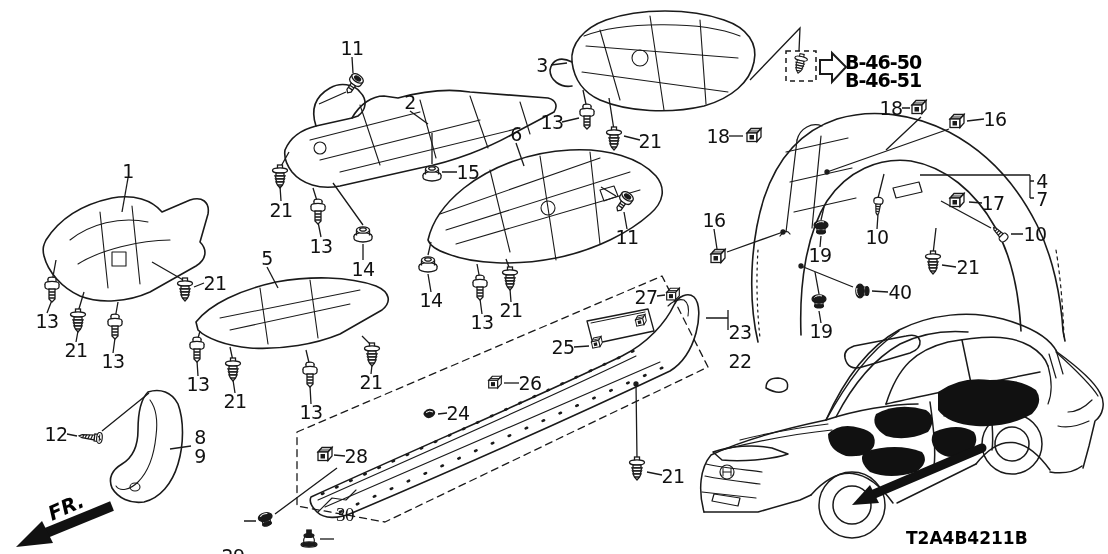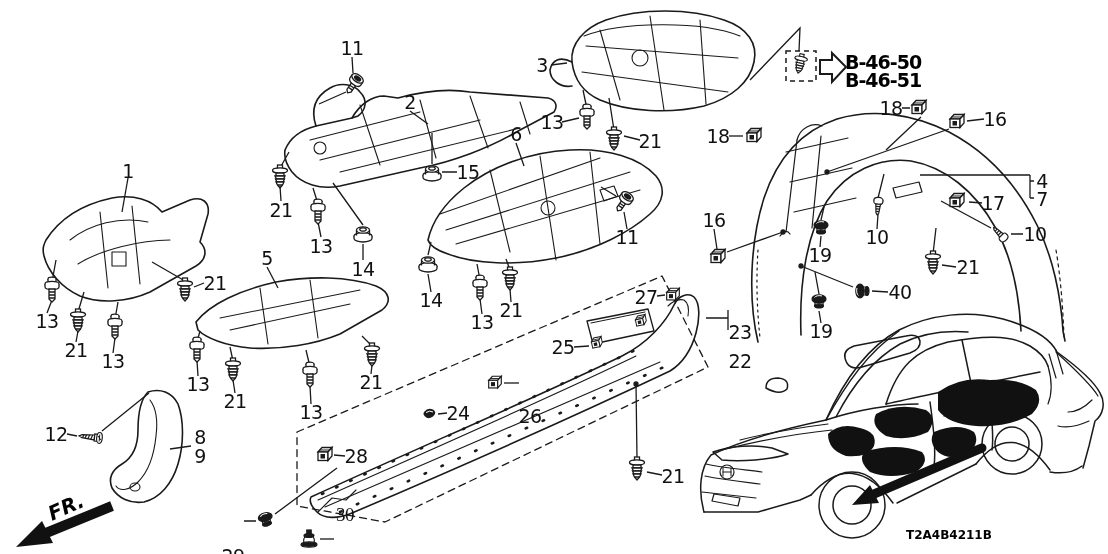--- a/index.html
+++ b/index.html
@@ -3,21 +3,21 @@
 <meta charset="utf-8">
 <style>
   html,body{margin:0;padding:0;background:#fff;}
   #stage{position:relative;width:1108px;height:554px;background:#fff;overflow:hidden;
          font-family:"DejaVu Sans",sans-serif;color:#111;}
   #art{position:absolute;left:0;top:0;}
   .co{position:absolute;transform:translate(-50%,-50%);font-size:19px;line-height:1;
       letter-spacing:-0.5px;color:#111;white-space:nowrap;cursor:pointer;}
   .ref{position:absolute;transform:translate(0,-50%);font-size:19px;font-weight:bold;
        letter-spacing:-1px;color:#000;white-space:nowrap;cursor:pointer;}
-  .code{position:absolute;font-size:12px;font-weight:bold;letter-spacing:0;color:#000;}
+  .code{position:absolute;font-size:17px;font-weight:bold;letter-spacing:0;color:#000;}
   .fr{position:absolute;font-size:20px;font-weight:bold;font-style:italic;color:#000;
       transform:translate(-50%,-50%) rotate(-24deg);}
 </style>
 </head>
 <body>
 
 <div id="stage">
 
 <svg id="art" width="1108" height="554" viewBox="0 0 1108 554">
   <defs>
@@ -355,21 +355,21 @@
       <div class="co" style="left: 311px; top: 412px;">13</div>
       <div class="co" style="left: 371px; top: 382px;">21</div>
       <div class="co" style="left: 431px; top: 300px;">14</div>
       <div class="co" style="left: 482px; top: 322px;">13</div>
       <div class="co" style="left: 511px; top: 310px;">21</div>
       <div class="co" style="left: 56px; top: 434px;">12</div>
       <div class="co" style="left: 200px; top: 437px;">8</div>
       <div class="co" style="left: 200px; top: 456px;">9</div>
       <div class="co" style="left: 646px; top: 297px;">27</div>
       <div class="co" style="left: 563px; top: 347px;">25</div>
-      <div class="co" style="left: 530px; top: 383px; margin-top: 33px;">26</div>
+      <div class="co" style="left: 530px; top: 383px;">26</div>
       <div class="co" style="left: 458px; top: 413px;">24</div>
       <div class="co" style="left: 356px; top: 456px;">28</div>
       <div class="co" style="left: 233px; top: 521px; margin-top: 35px;">29</div>
       <div class="co" style="left: 345px; top: 514px; font-family: Liberation Serif, serif;">30</div>
       <div class="co" style="left: 673px; top: 476px;">21</div>
     </div>
 <div id="ref-layer">
       <div class="ref" style="left: 845px; top: 62px;">B-46-50</div>
       <div class="ref" style="left: 845px; top: 80px; text-align: right;">B-46-51</div>
     </div>

